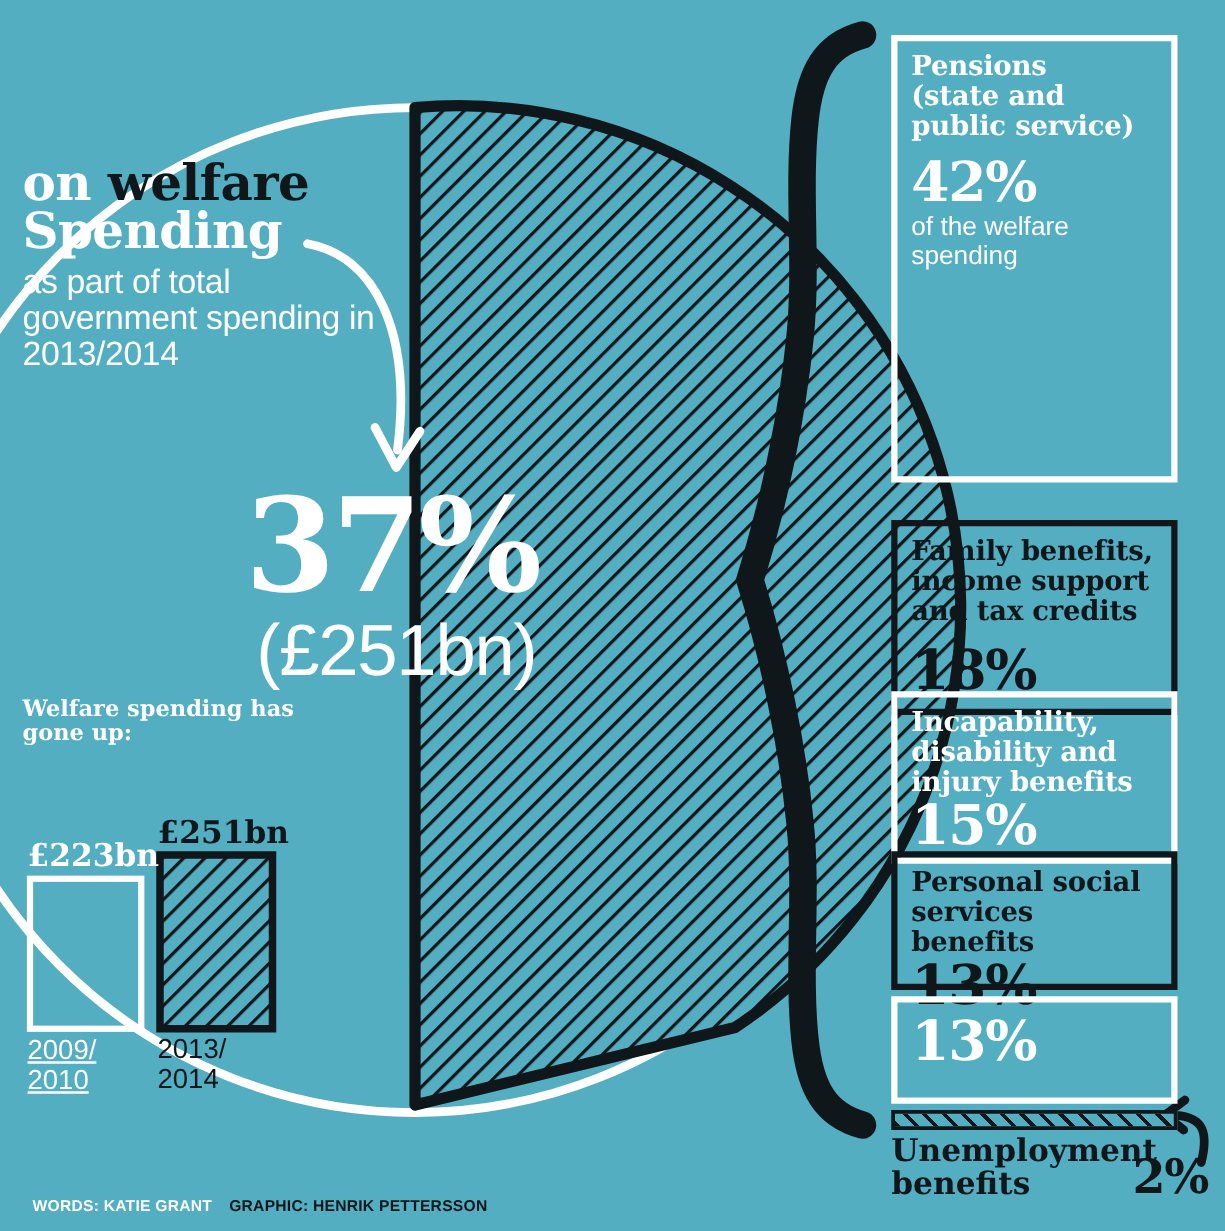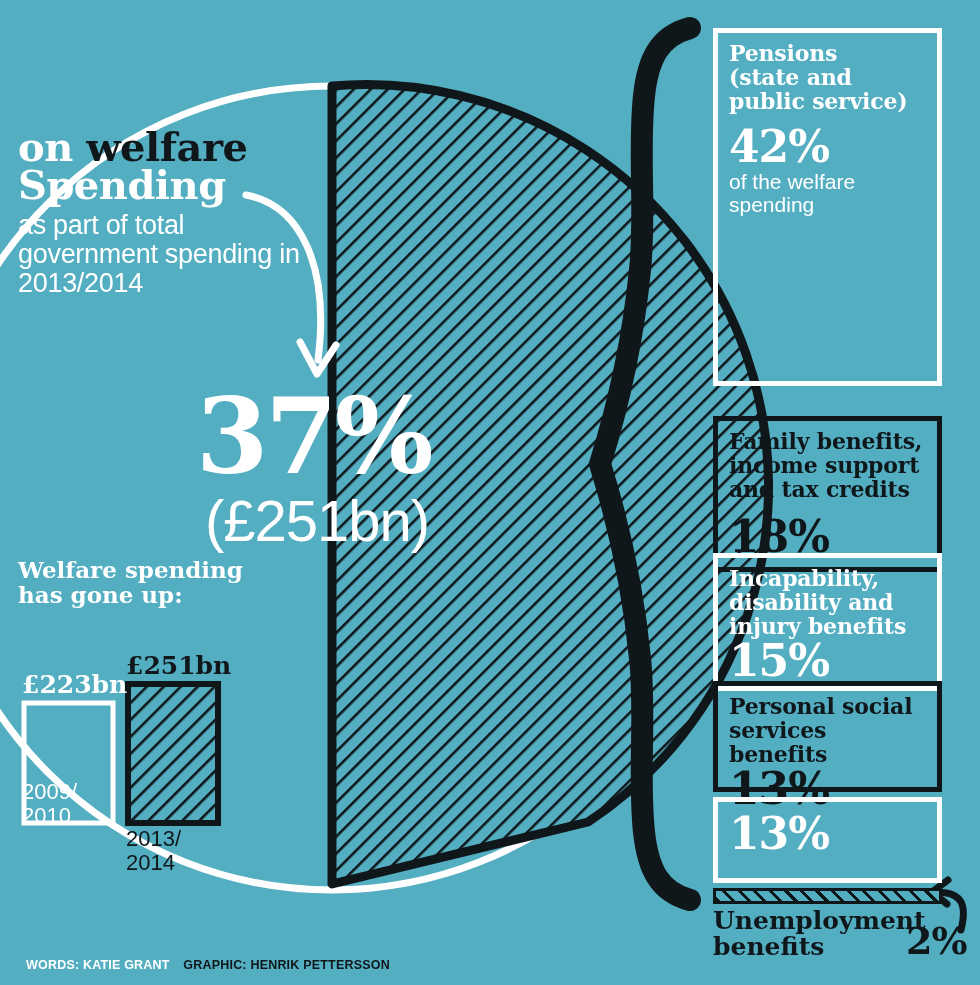--- a/index.html
+++ b/index.html
@@ -74,21 +74,21 @@
     color: #ffffff;
     letter-spacing: -1px;
   }
 
   
   #bars-heading {
     left: 18px; top: 558px;
     width: 230px;
     font-family: "DejaVu Serif", serif;
     font-weight: bold;
-    font-size: 23px;
+    font-size: 18px;
     line-height: 1.08;
     color: #ffffff;
   }
   .bar-group { position: absolute; }
   .bar-label {
     position: absolute;
     font-family: "DejaVu Serif", serif;
     font-weight: bold;
     font-size: 25px;
     line-height: 1;
@@ -226,21 +226,21 @@
     <div id="title-sub">as part of total government spending in 2013/2014</div>
   </div>
 
   <div class="abs" id="wedge-pct">37%</div>
   <div class="abs" id="wedge-amount">(£251bn)</div>
 
   <div class="abs" id="bars-heading">Welfare spending has gone up:</div>
 
   <div class="bar-group">
     <div class="bar-label lightxt" style="left:22px; top:672px;">£223bn</div>
-    <div class="bar-year lightxt" style="left: 22px; top: 780px; white-space: pre-line;">2009/
+    <div class="bar-year lightxt" style="left: 22px; top: 828px; white-space: pre-line; text-decoration: underline;">2009/
 2010</div>
   </div>
 
   <div class="bar-group">
     <div class="bar-label darktxt" style="left:126px; top:653px;">£251bn</div>
     <div class="bar-year darktxt" style="left: 126px; top: 827px; white-space: pre-line;">2013/
 2014</div>
   </div>
 
   <div class="panel-box light" style="top:28px; height:358px;">

